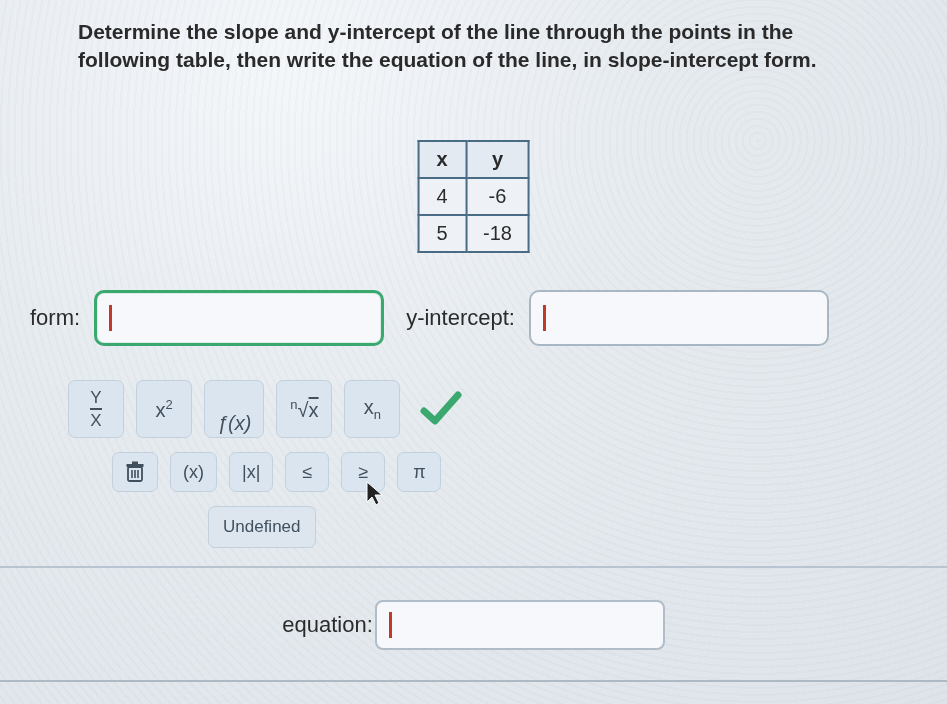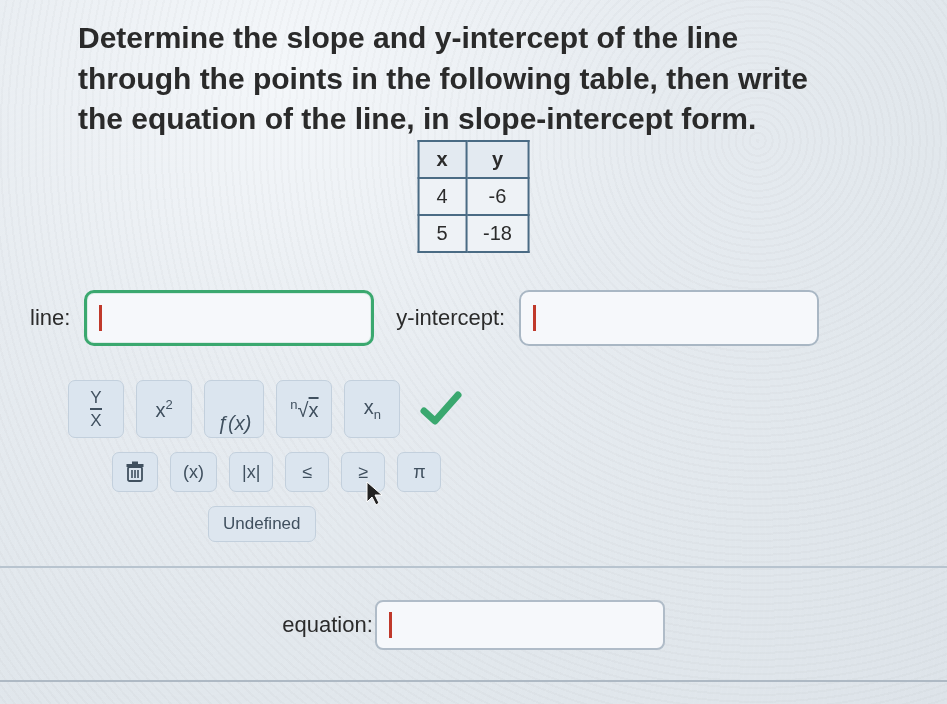--- a/index.html
+++ b/index.html
@@ -22,21 +22,21 @@
     position: absolute; inset: 0;
     background:
       repeating-radial-gradient(circle at 20% 80%, rgba(255,255,255,0.03) 0 2px, transparent 2px 6px),
       repeating-radial-gradient(circle at 80% 20%, rgba(0,0,0,0.02) 0 2px, transparent 2px 7px);
     pointer-events: none;
   }
   .question {
     position: absolute;
     left: 78px; top: 18px;
     width: 780px;
-    font-size: 30px;
+    font-size: 21px;
     font-weight: 600;
     line-height: 1.35;
     color: #2a2a2a;
   }
 
   .data-wrap {
     position: absolute;
     left: 50%; top: 140px;
     transform: translateX(-50%);
   }
@@ -99,21 +99,21 @@
   .prow {
     display: flex;
     gap: 12px;
     margin-bottom: 14px;
     align-items: center;
   }
   .pbtn {
     background: #dbe5ef;
     border: 1px solid #c3d0dd;
     border-radius: 7px;
-    height: 36px;
+    height: 42px;
     min-width: 48px;
     padding: 0 12px;
     display: flex; align-items: center; justify-content: center;
     font-size: 20px;
     color: #40505f;
     cursor: pointer;
     user-select: none;
   }
   .pbtn.tall { height: 58px; min-width: 56px; }
   .pbtn.small { height: 40px; min-width: 44px; font-size: 18px; }
@@ -178,21 +178,21 @@
     </tr>
     <tr>
       <td>5</td>
       <td>-18</td>
     </tr>
   </tbody>
       </table>
 </div>
 
 <div class="answers">
-  <span class="lbl">line:</span>
+  <span class="lbl">form:</span>
   <div class="field slope">
     <span class="caret"></span>
     <span></span>
   </div>
   <span class="lbl" style="margin-left:8px">y-intercept:</span>
   <div class="field yint">
     <span class="caret"></span>
     <span></span>
   </div>
 </div>

